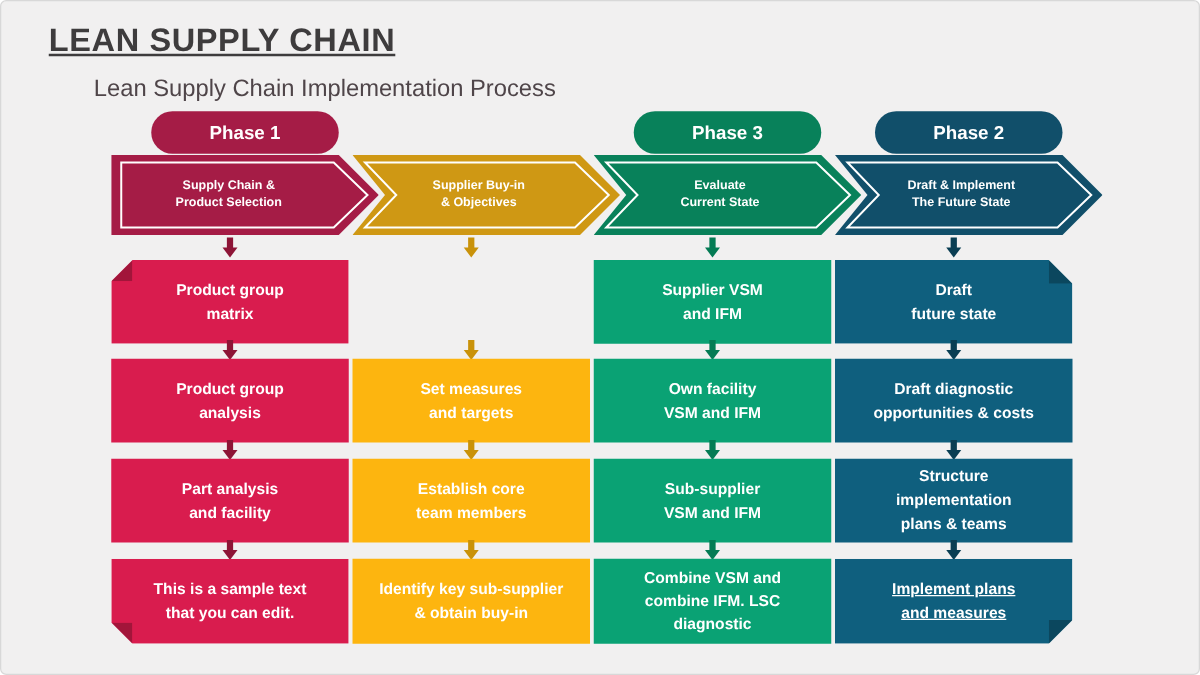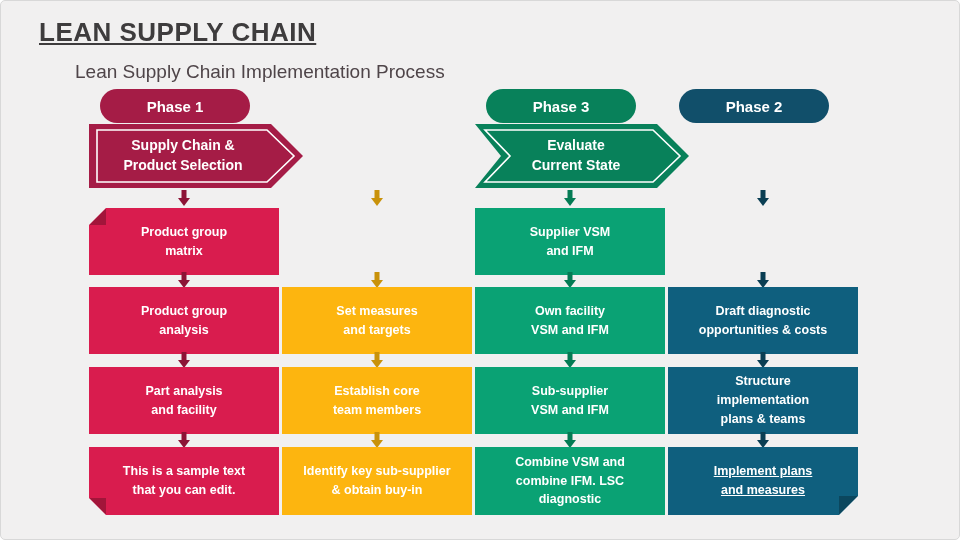--- a/index.html
+++ b/index.html
@@ -2,27 +2,27 @@
 <html><head>
 <meta charset="utf-8">
 <style>
   html,body{margin:0;padding:0;background:#ffffff;font-family:"Liberation Sans",sans-serif;}
   .slide{position:relative;width:960px;height:540px;background:#f1f0f0;border:1px solid #d8d8d8;
          box-sizing:border-box;border-radius:5px;overflow:hidden;}
   .title{position:absolute;left:38px;top:16px;font-size:26px;font-weight:bold;color:#3e3c3d;letter-spacing:.5px;text-decoration:underline;}
   .subtitle{position:absolute;left:38px;top:60px;font-size:19px;color:#4f4549;margin-left:36px;}
   .phase{position:absolute;top:0;width:190px;height:540px;}
   .p0{left:88px}.p1{left:281px}.p2{left:474px}.p3{left:667px}
-  .pill{position:absolute;left:11px;top:88px;width:150px;height:34px;border-radius:17px;
+  .pill{position:absolute;left:32px;top:88px;width:150px;height:34px;border-radius:17px;
         background:var(--dark);color:#fff;font-size:15px;font-weight:bold;
         display:flex;align-items:center;justify-content:center;}
   .chev{position:absolute;left:0;top:123px;width:214px;height:64px;color:var(--dark);}
   .chev svg{position:absolute;left:0;top:0;display:block;}
   .chev-label{position:absolute;inset:0;display:flex;align-items:center;justify-content:center;
-              text-align:center;color:#fff;font-size:14px;font-weight:bold;line-height:1.4;
+              text-align:center;color:#fff;font-size:10px;font-weight:bold;line-height:1.4;
               white-space:pre-line;padding:0 40px 0 28px;}
   .chev.first .chev-label{padding:0 38px 0 12px;}
   .arrow{position:absolute;left:50%;margin-left:-6px;width:12px;height:16px;}
   .arrow::before{content:"";position:absolute;left:50%;transform:translateX(-50%);top:0;
                  width:5px;height:9px;background:var(--arrow);}
   .arrow::after{content:"";position:absolute;left:50%;transform:translateX(-50%);top:8px;
                 width:0;height:0;border-left:6px solid transparent;border-right:6px solid transparent;
                 border-top:8px solid var(--arrow);}
   .a0{top:189px}.a1{top:271px}.a2{top:351px}.a3{top:431px}
   .box{position:absolute;left:0;width:190px;height:67px;background:var(--box);color:#fff;
@@ -67,20 +67,28 @@
 analysis</div>
     <div class="arrow a2"></div>
     <div class="box r2">Part analysis
 and facility</div>
     <div class="arrow a3"></div>
     <div class="box r3 fold-bl">This is a sample text
 that you can edit.</div>
   </section>
 
   <section class="phase p1" style="--dark: #cf9814; --box: #fdb50f; --arrow: #c9920a;">
+    <div class="chev">
+      <svg viewBox="0 0 214 64" width="214" height="64">
+        <polygon points="0,0 182,0 214,32 182,64 0,64 26,32" fill="currentColor"></polygon>
+        <polygon points="10,6 178,6 205,32 178,58 10,58 35,32" fill="none" stroke="#ffffff" stroke-width="1.6"></polygon>
+      </svg>
+      <div class="chev-label">Supplier Buy-in
+&amp; Objectives</div>
+    </div>
     <div class="arrow a0"></div>
     <div class="arrow a1"></div>
     <div class="box r1">Set measures
 and targets</div>
     <div class="arrow a2"></div>
     <div class="box r2">Establish core
 team members</div>
     <div class="arrow a3"></div>
     <div class="box r3">Identify key sub-supplier
 &amp; obtain buy-in</div>
@@ -106,21 +114,31 @@
     <div class="box r2">Sub-supplier
 VSM and IFM</div>
     <div class="arrow a3"></div>
     <div class="box r3">Combine VSM and
 combine IFM. LSC
 diagnostic</div>
   </section>
 
   <section class="phase p3" style="--dark: #114f6a; --box: #0f5f7e; --arrow: #0a3e53;">
     <div class="pill">Phase 2</div>
+    <div class="chev">
+      <svg viewBox="0 0 214 64" width="214" height="64">
+        <polygon points="0,0 182,0 214,32 182,64 0,64 26,32" fill="currentColor"></polygon>
+        <polygon points="10,6 178,6 205,32 178,58 10,58 35,32" fill="none" stroke="#ffffff" stroke-width="1.6"></polygon>
+      </svg>
+      <div class="chev-label">Draft &amp; Implement
+The Future State</div>
+    </div>
     <div class="arrow a0"></div>
+    <div class="box r0 fold-tr">Draft
+future state</div>
     <div class="arrow a1"></div>
     <div class="box r1">Draft diagnostic
 opportunities &amp; costs</div>
     <div class="arrow a2"></div>
     <div class="box r2">Structure
 implementation
 plans &amp; teams</div>
     <div class="arrow a3"></div>
     <div class="box r3 fold-br">Implement plans
 and measures</div>

